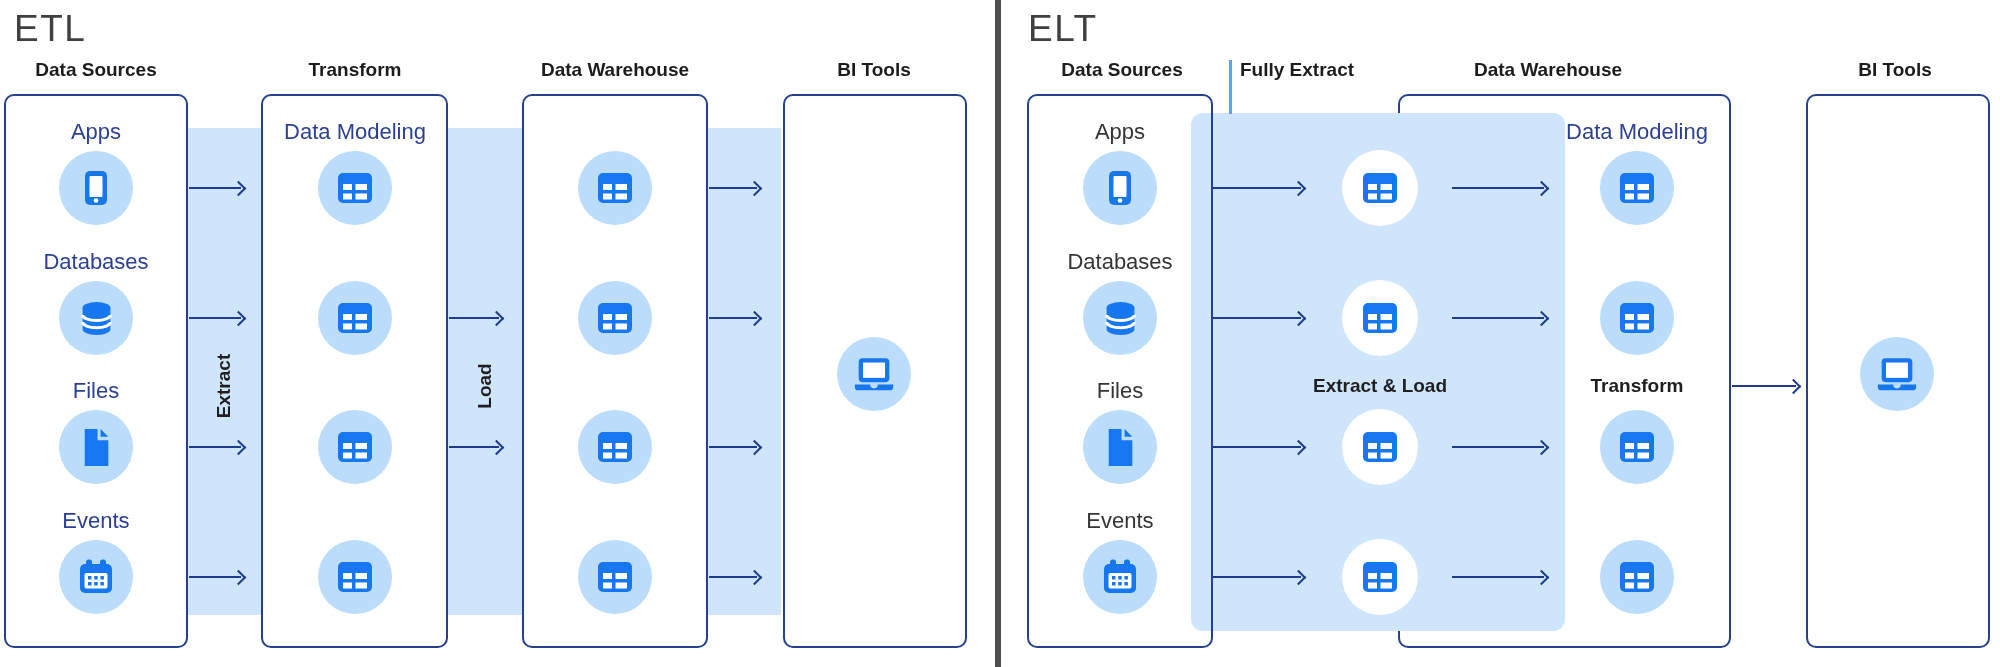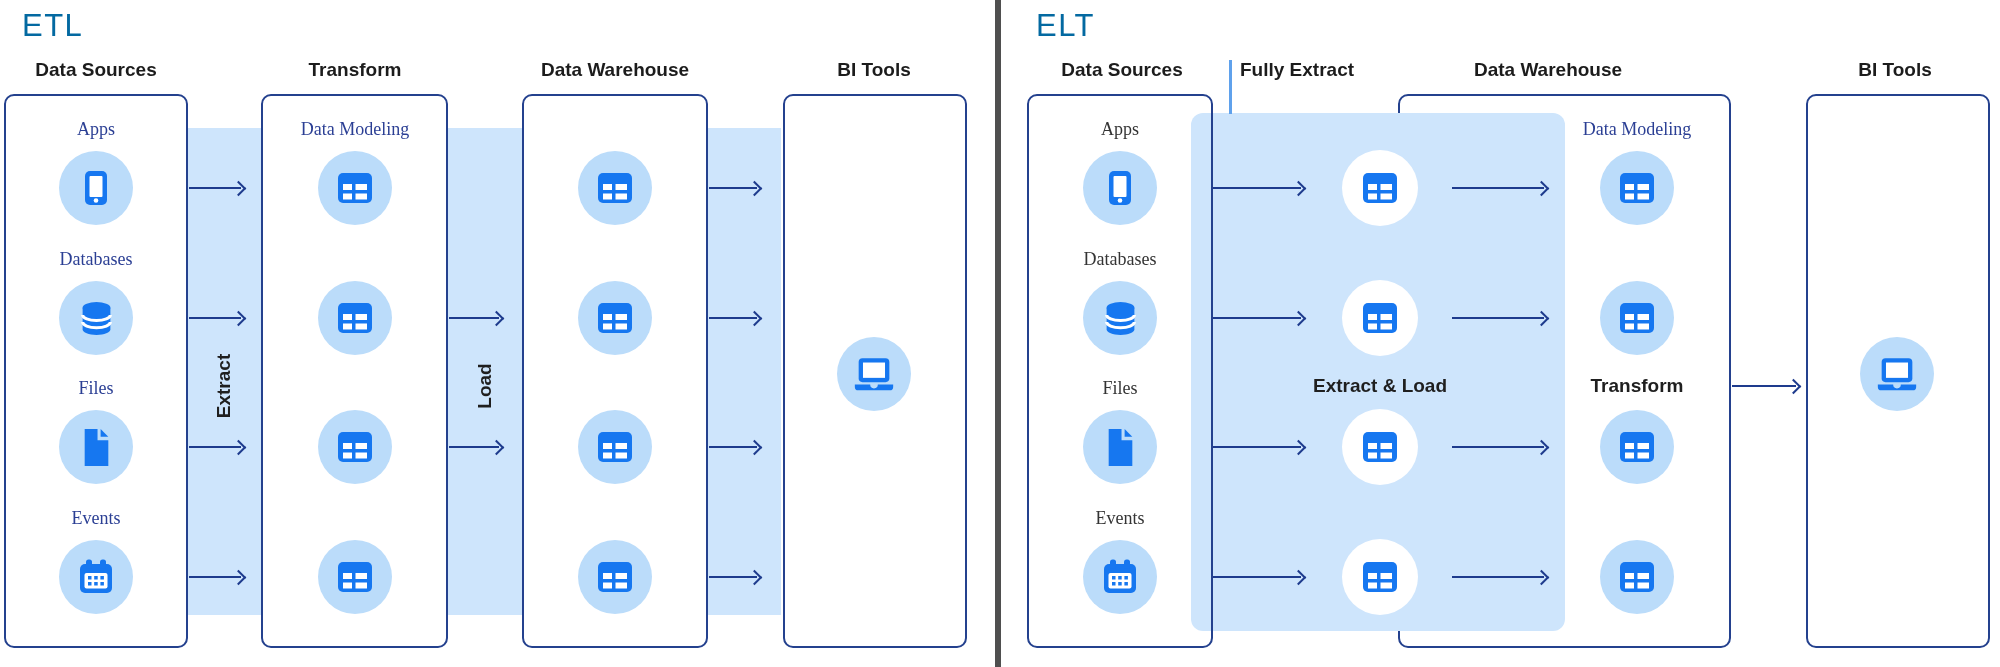--- a/index.html
+++ b/index.html
@@ -1,34 +1,34 @@
 <!DOCTYPE html>
 <html><head>
 <meta charset="utf-8">
 <style>
   html,body{margin:0;padding:0;background:#ffffff;}
   .stage{position:relative;width:2000px;height:667px;background:#fff;overflow:hidden;
          font-family:"Liberation Sans",sans-serif;}
-  .panel-title{position:absolute;top:8px;font-size:31px;font-weight:400;letter-spacing:1.5px;
-               color:#0369a1;z-index:6;white-space:nowrap;margin-left:8px;}
+  .panel-title{position:absolute;top:8px;font-size:37px;font-weight:400;letter-spacing:1.5px;
+               color:#404040;z-index:6;white-space:nowrap;}
   .hdr{position:absolute;top:59px;transform:translateX(-50%);font-size:19px;font-weight:700;
        color:#1C1C1C;z-index:6;white-space:nowrap;}
   .hdr.left-align{transform:none;}
   .band{position:absolute;top:128px;height:487px;background:#CEE5FC;z-index:1;}
   .box{position:absolute;top:94px;height:554px;background:#fff;border:2px solid #24418E;
        border-radius:10px;box-sizing:border-box;z-index:2;}
   .box.under{z-index:1;}
   .box.fill-only{border:none;z-index:2;}
   .box.border-only{background:transparent;z-index:4;}
   .elt-rect{position:absolute;left:1191px;top:113px;width:374px;height:518px;background:#CEE5FC;
             border-radius:12px;z-index:3;}
   .tick{position:absolute;left:1229px;top:60px;width:3px;height:54px;background:#5FA1EC;z-index:3;}
   .divider{position:absolute;left:995px;top:0;width:6px;height:667px;background:#4F4F4F;z-index:6;}
-  .slbl{position:absolute;transform:translateX(-50%);font-size:18px;font-weight:400;
-        color:#2B3F94;z-index:5;white-space:nowrap;font-family:Liberation Serif, serif;}
+  .slbl{position:absolute;transform:translateX(-50%);font-size:22px;font-weight:400;
+        color:#2B3F94;z-index:5;white-space:nowrap;}
   .slbl.dark{color:#343434;}
   .mid{position:absolute;transform:translate(-50%,-50%);font-size:19px;font-weight:700;
        color:#1F1F1F;z-index:5;white-space:nowrap;}
   .vmid{position:absolute;transform:translate(-50%,-50%) rotate(-90deg);font-size:19px;
         font-weight:700;color:#1F1F1F;z-index:5;white-space:nowrap;}
   .circ{position:absolute;width:74px;height:74px;border-radius:50%;background:#BBDCFA;
         display:flex;align-items:center;justify-content:center;z-index:5;}
   .wcirc{position:absolute;width:76px;height:76px;border-radius:50%;background:#ffffff;
          display:flex;align-items:center;justify-content:center;z-index:5;}
   .arrow{position:absolute;height:2px;background:#1E3B8D;z-index:5;}

